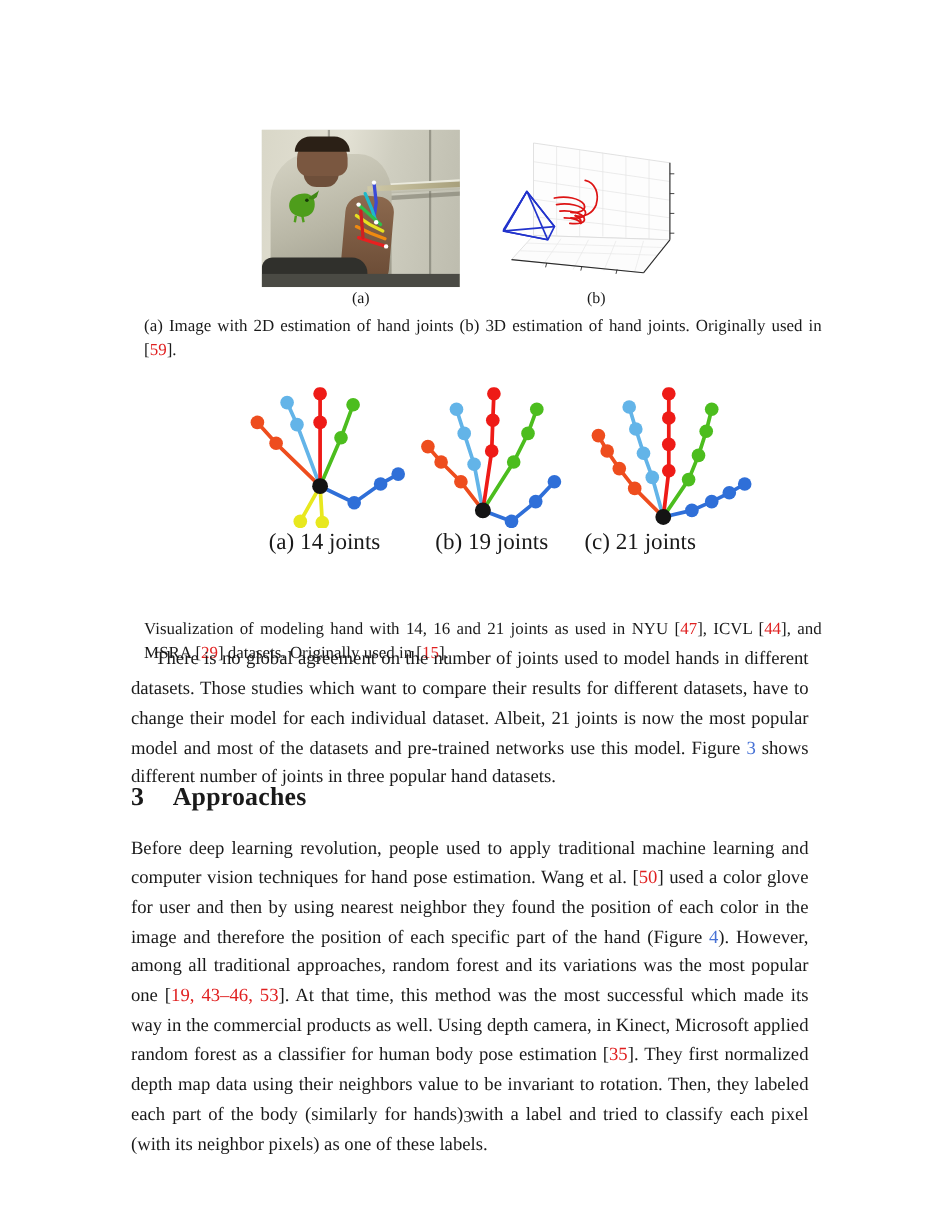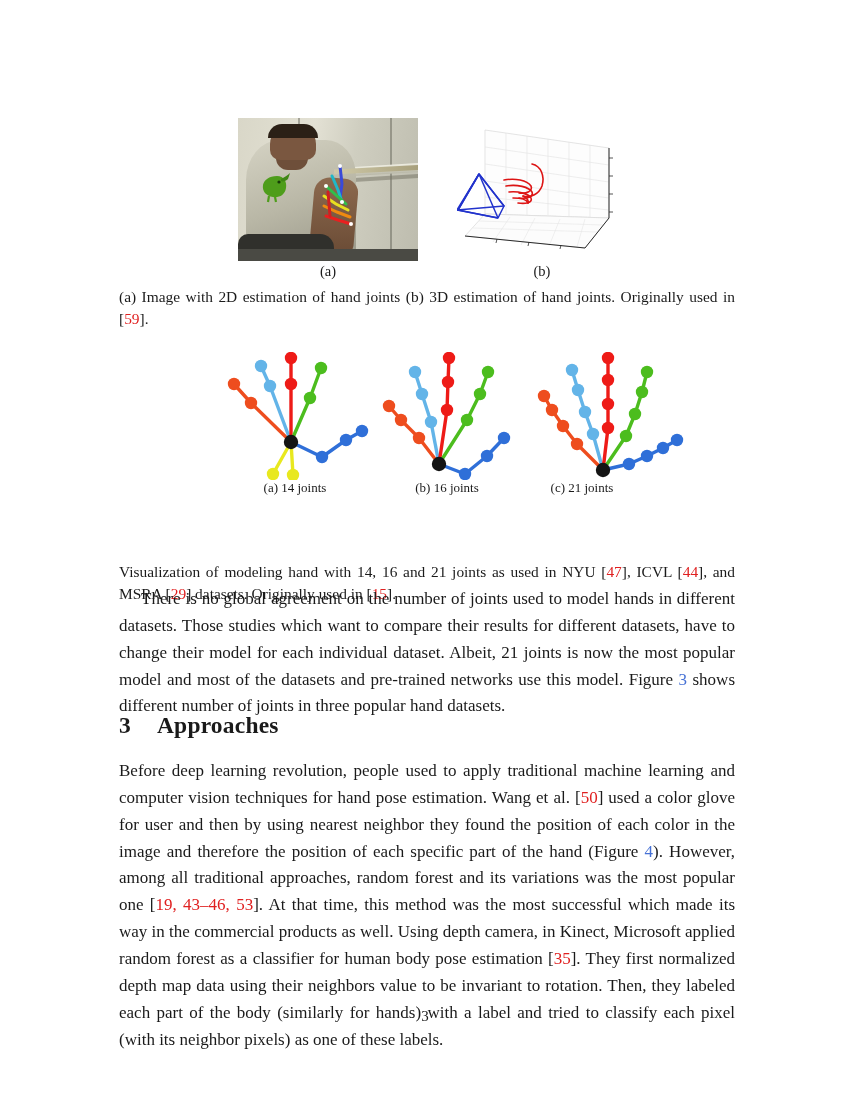--- a/index.html
+++ b/index.html
@@ -146,21 +146,21 @@
 
   .sub-cap {
     position: absolute;
     font-size: 14.5px;
     text-align: center;
   }
 
   
   .caption {
     position: absolute;
-    left: 0;
+    left: 12px;
     width: 616px;
     font-size: 15.4px;
     line-height: 1.42;
     text-align: justify;
     text-align-last: left;
   }
   .para {
     position: absolute;
     left: 0;
     width: 616px;
@@ -205,21 +205,21 @@
   .hand { position: absolute; top: 0; }
   .fig3-caps {
     position: absolute;
     left: 0;
     top: 480px;
     width: 616px;
     height: 24px;
   }
   .fig3-caps span {
     position: absolute;
-    font-size: 13px;
+    font-size: 21px;
     text-align: center;
     width: 160px;
   }
 </style>
 </head>
 <body>
 
 <div class="page">
   <div class="content">
 
@@ -457,21 +457,21 @@
           <circle cx="124" cy="104" r="6.2" fill="#2f6fd8"></circle>
           <circle cx="140" cy="96" r="6.2" fill="#2f6fd8"></circle>
           <circle cx="154" cy="88" r="6.2" fill="#2f6fd8"></circle>
           <circle cx="80" cy="118" r="7.2" fill="#141414"></circle>
         </g>
       </svg>
     </div>
 
     <div class="fig3-caps">
       <span style="left:96px">(a) 14 joints</span>
-      <span style="left:248px">(b) 16 joints</span>
+      <span style="left:248px">(b) 19 joints</span>
       <span style="left:383px">(c) 21 joints</span>
     </div>
 
     <div class="caption" style="top:513px;margin-top:48px;">
       <span>Visualization of modeling hand with 14, 16 and 21 joints as used in NYU [</span><span class="cite">47</span><span>], ICVL [</span><span class="cite">44</span><span>], and MSRA [</span><span class="cite">29</span><span>] datasets. Originally used in [</span><span class="cite">15</span><span>].</span>
     </div>
 
     <div class="para indent" style="top:586px;">
       <span>There is no global agreement on the number of joints used to model hands in different datasets. Those studies which want to compare their results for different datasets, have to change their model for each individual dataset. Albeit, 21 joints is now the most popular model and most of the datasets and pre-trained networks use this model. Figure </span><span class="link">3</span><span> shows different number of joints in three popular hand datasets.</span>
     </div>

